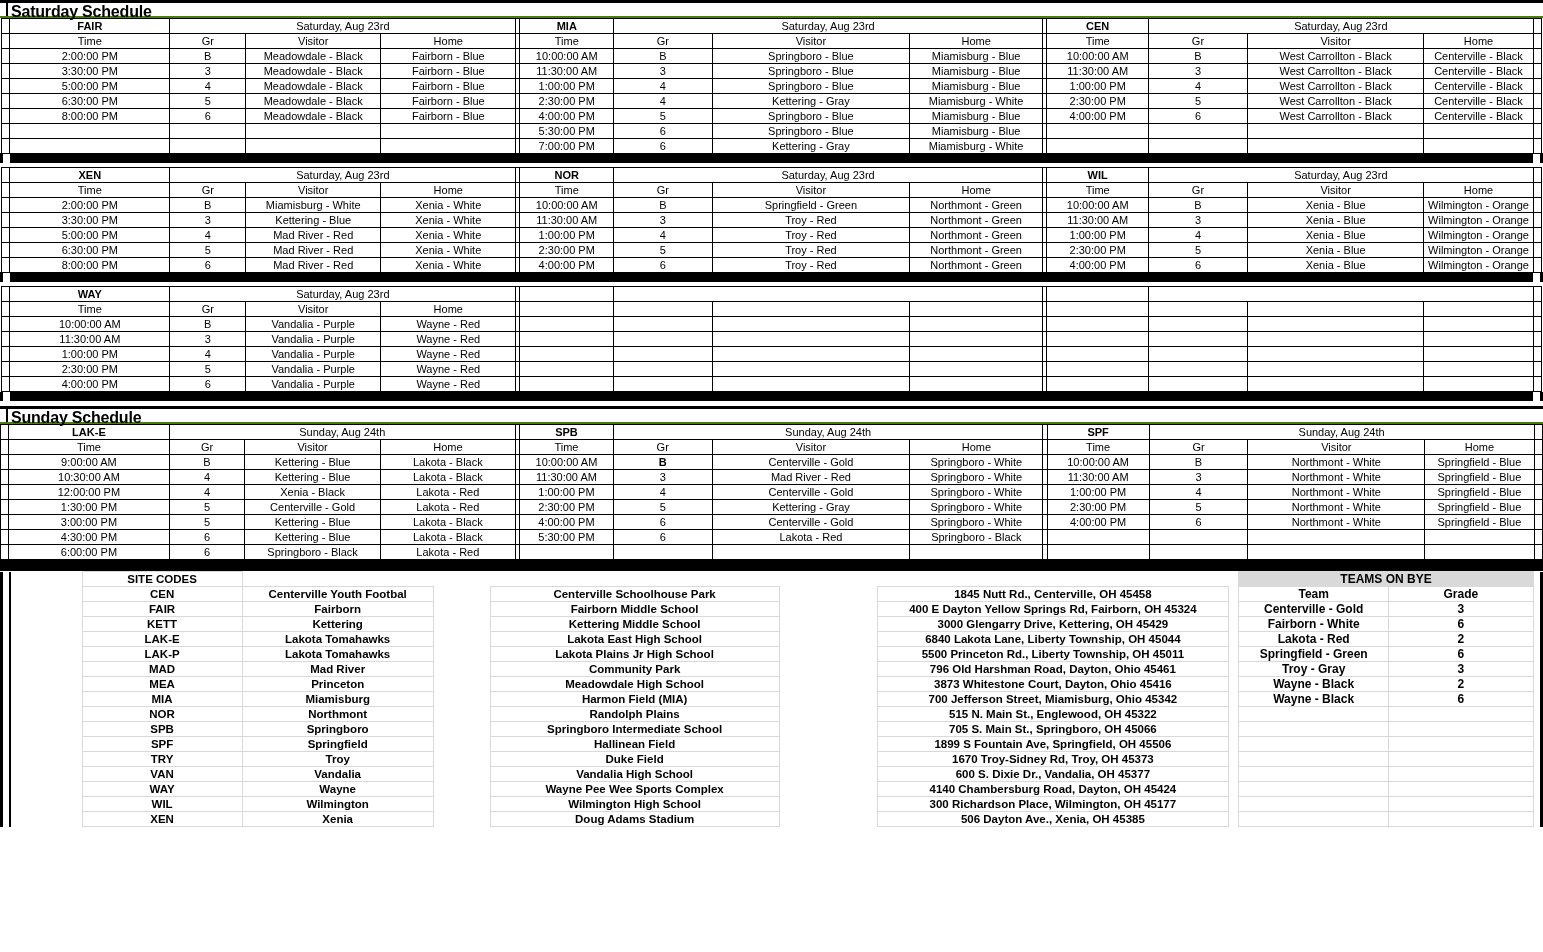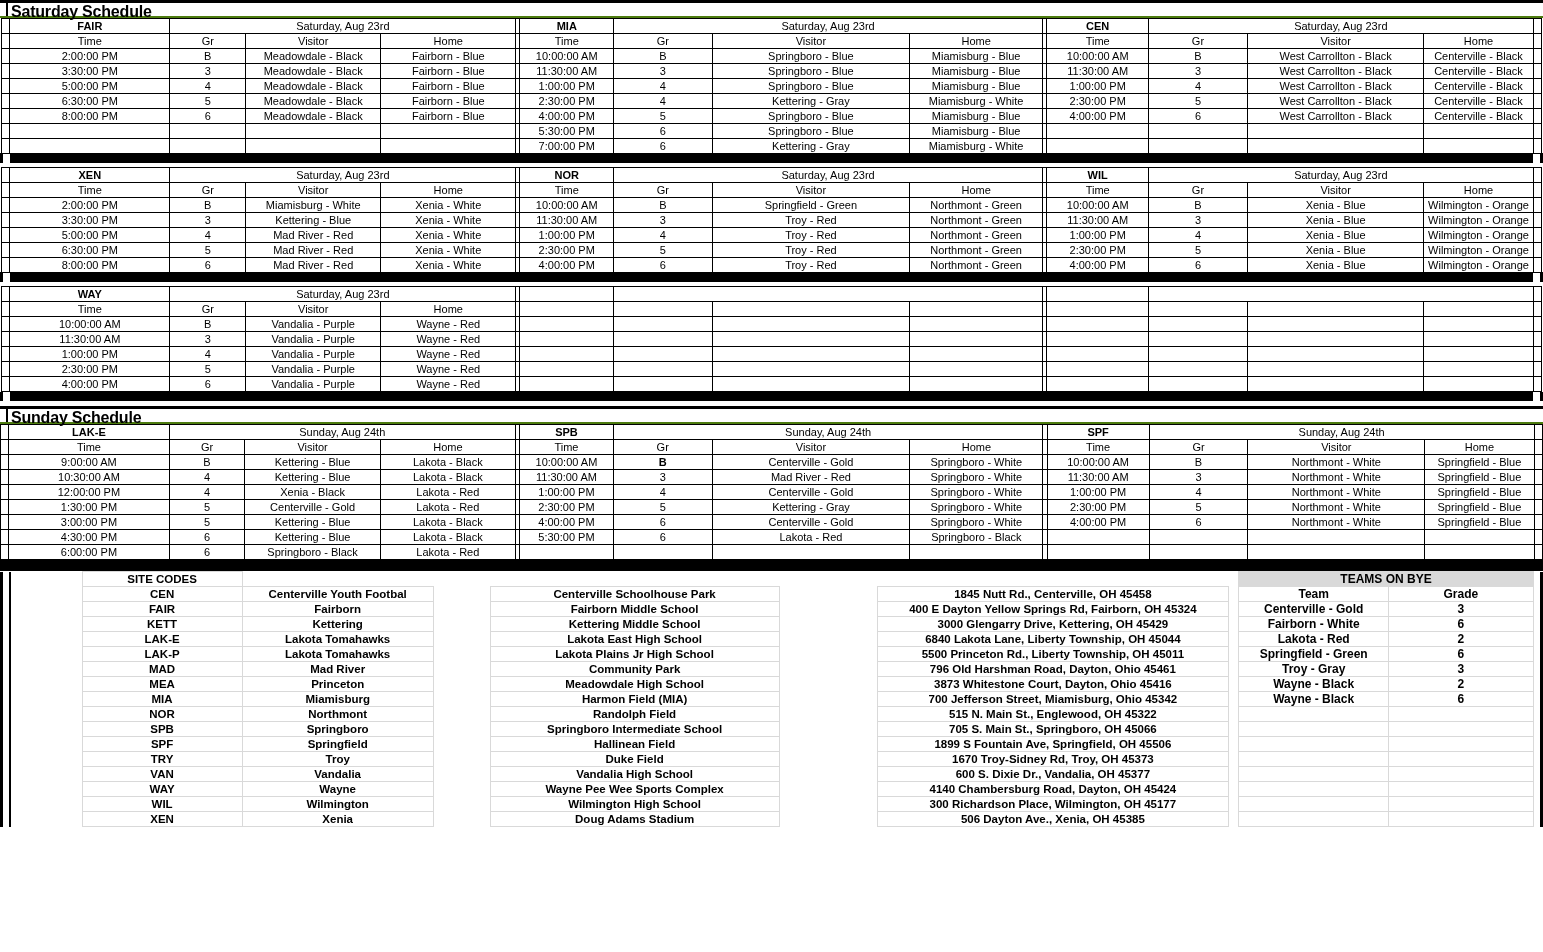--- a/index.html
+++ b/index.html
@@ -987,21 +987,21 @@
             <td class="bye-cell">Wayne - Black</td>
             <td class="bye-cell">6</td>
             <td class="redge2"></td>
           </tr>
           <tr>
             <td class="ledge"></td>
             <td class="spacer"></td>
             <td colspan="2">NOR</td>
             <td>Northmont</td>
             <td class="spacer"></td>
-            <td>Randolph Field</td>
+            <td>Randolph Plains</td>
             <td class="spacer"></td>
             <td>515 N. Main St., Englewood, OH 45322</td>
             <td class="spacer"></td>
             <td class="bye-empty"></td>
             <td class="bye-empty"></td>
             <td class="redge2"></td>
           </tr>
           <tr>
             <td class="ledge"></td>
             <td class="spacer"></td>

